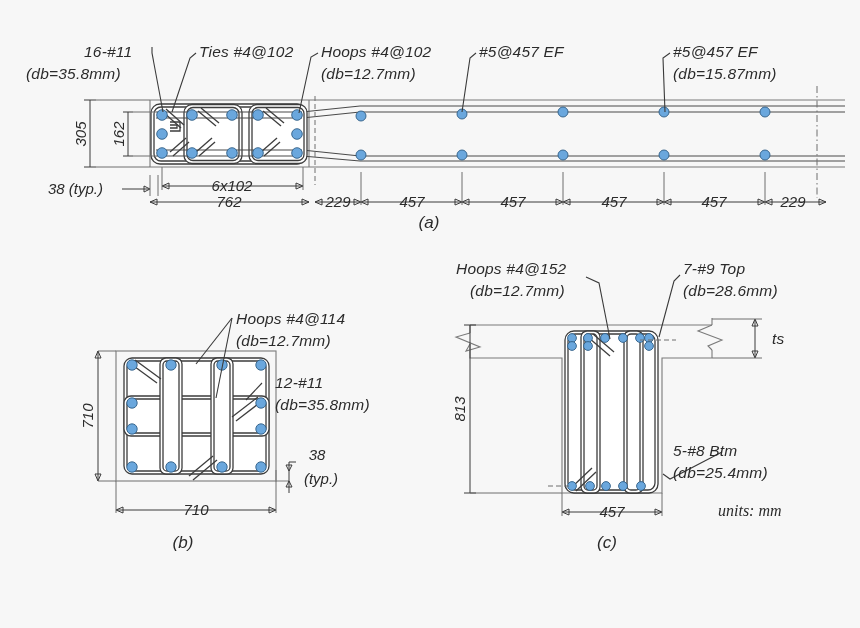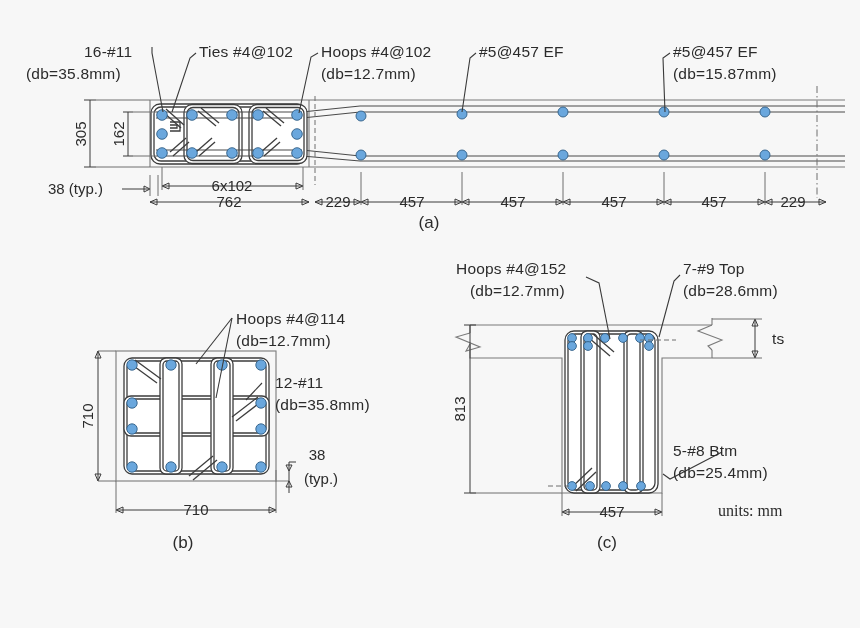--- a/index.html
+++ b/index.html
@@ -1,18 +1,18 @@
 <!DOCTYPE html>
 <html><head>
 <meta charset="utf-8">
 <style>
   html,body{margin:0;padding:0;background:#f7f7f7;}
   body{width:860px;height:628px;overflow:hidden;
        font-family:"Liberation Sans",sans-serif;color:#2b2b2b;}
-  #root{position:relative;width:860px;height:628px;background:#f7f7f7;}
+  #root{position:relative;width:860px;height:628px;background:#f7f7f7;font-style:italic;}
   svg{display:block;}
   text{font-family:"Liberation Sans",sans-serif;fill:#2b2b2b;}
   .lbl{font-size:15.5px;letter-spacing:0.2px;}
   .dim{font-size:15px;}
   .fig{font-size:17px;}
   .units{font-family:"Liberation Serif",serif;font-size:16px;}
   .thin{stroke:#6e6e6e;stroke-width:1;fill:none;}
   .bar{stroke:#4a4a4a;stroke-width:1.1;fill:none;}
   .cage{stroke:#3d3d3d;stroke-width:1.3;fill:none;}
   .conc{stroke:#7a7a7a;stroke-width:1.1;fill:none;}

